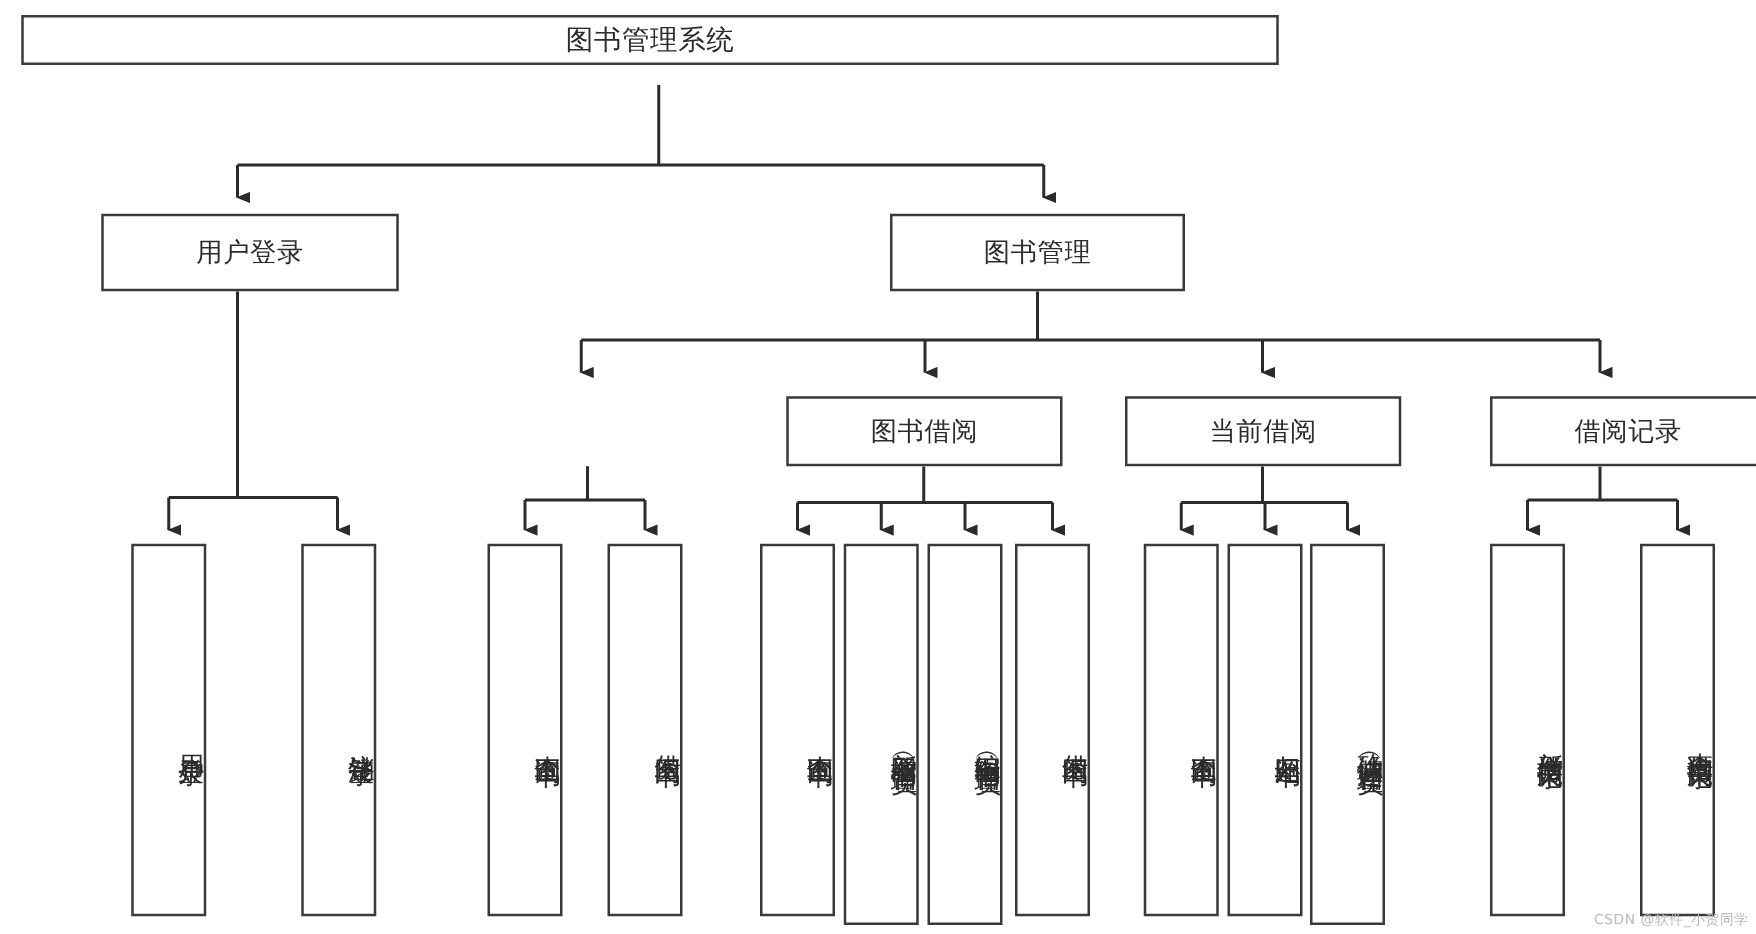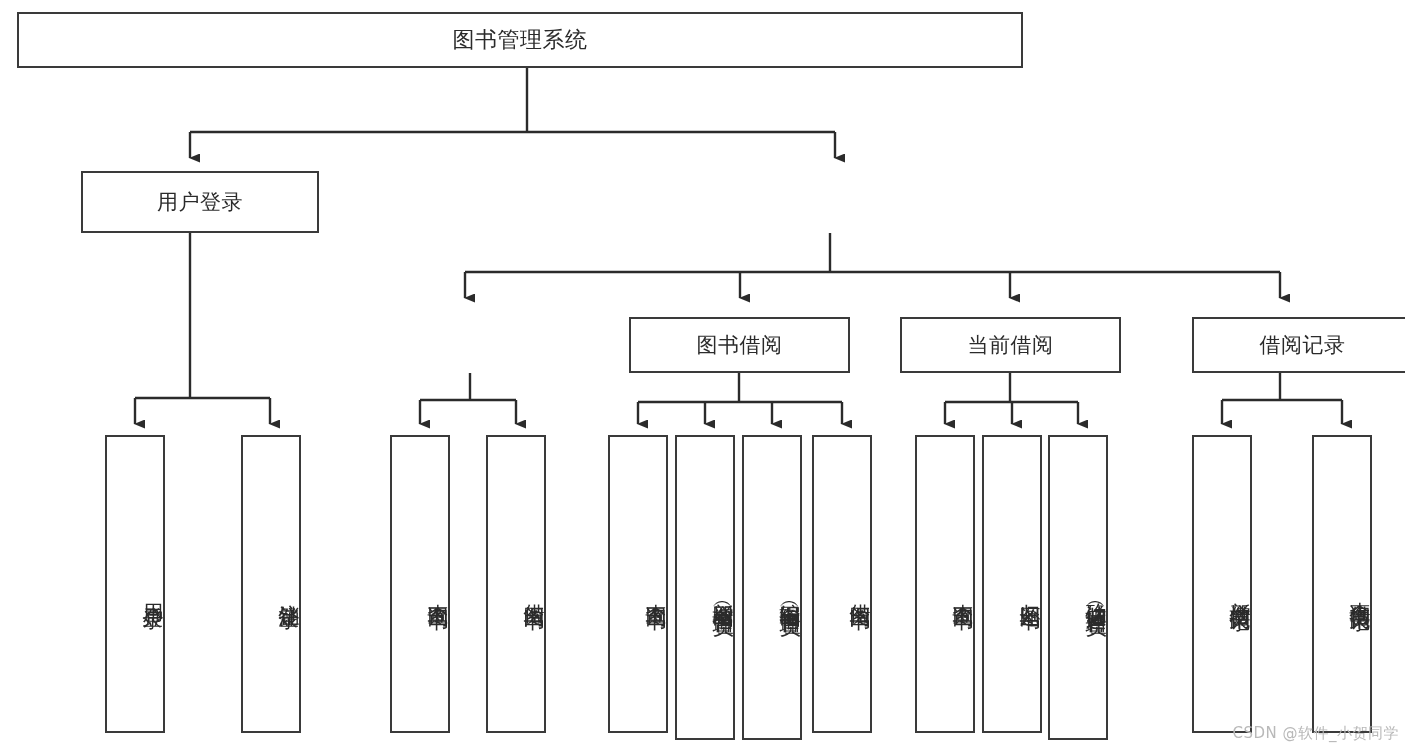--- a/index.html
+++ b/index.html
@@ -55,21 +55,21 @@
     text-orientation: upright;
     white-space: nowrap;
   }
   .node.root {
     font-size: 22px;
   }
   .watermark {
     position: absolute;
     right: 6px;
     bottom: 4px;
-    font-size: 15px;
+    font-size: 11px;
     color: #b9b9b9;
     letter-spacing: 0.5px;
     white-space: nowrap;
     user-select: none;
   }
 </style>
 </head>
 <body>
 
 <div id="canvas">
@@ -117,26 +117,29 @@
       <path d="M1012,402 L1012,424" marker-end="url(#arw)"></path>
       <path d="M1078,402 L1078,424" marker-end="url(#arw)"></path>
 
       <path d="M1280,373 L1280,400"></path>
       <path d="M1222,400 L1342,400"></path>
       <path d="M1222,400 L1222,424" marker-end="url(#arw)"></path>
       <path d="M1342,400 L1342,424" marker-end="url(#arw)"></path>
     </g>
   </svg>
 
-  <div class="node horiz root" style="left:17px; top:12px; width:1006px; height:56px;">
+  <div class="node horiz root" style="left:17px; top:12px; width:1006px; height:40px;">
     <span>图书管理系统</span>
   </div>
 
   <div class="node horiz" style="left:81px; top:171px; width:238px; height:62px;">
     <span>用户登录</span>
+  </div>
+  <div class="node horiz" style="left:712px; top:171px; width:236px; height:62px;">
+    <span>图书管理</span>
   </div>
 
   <div class="node horiz" style="left:900px; top:317px; width:221px; height:56px;">
     <span>当前借阅</span>
   </div>
   <div class="node horiz" style="left:629px; top:317px; width:221px; height:56px;">
     <span>图书借阅</span>
   </div>
   <div class="node horiz" style="left:1192px; top:317px; width:221px; height:56px;font-family:Liberation Serif, serif;">
     <span>借阅记录</span>

